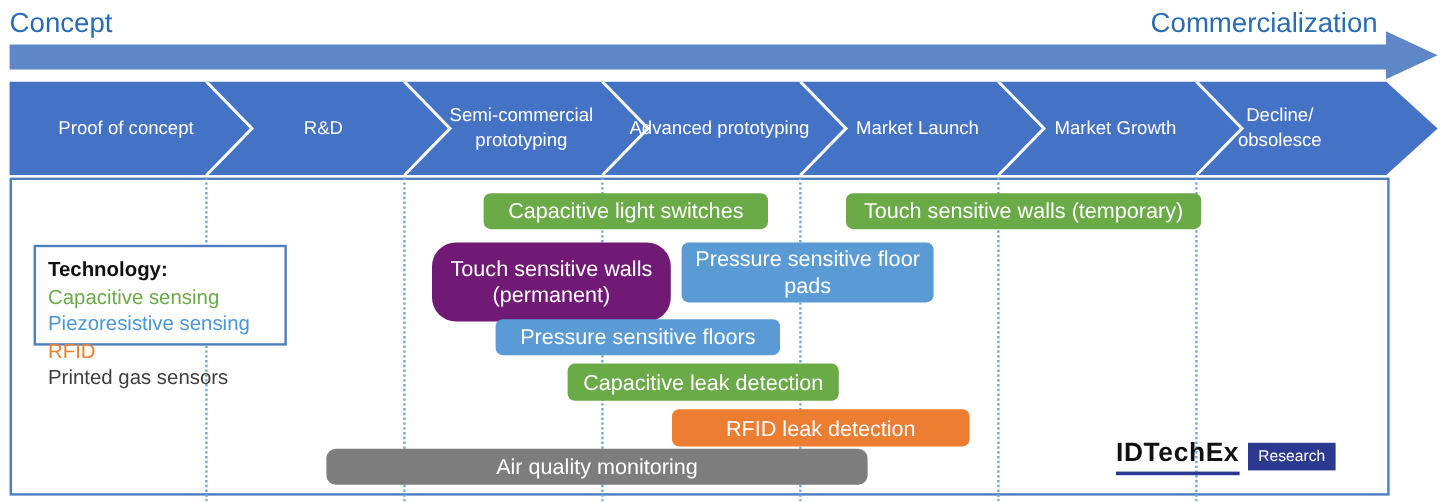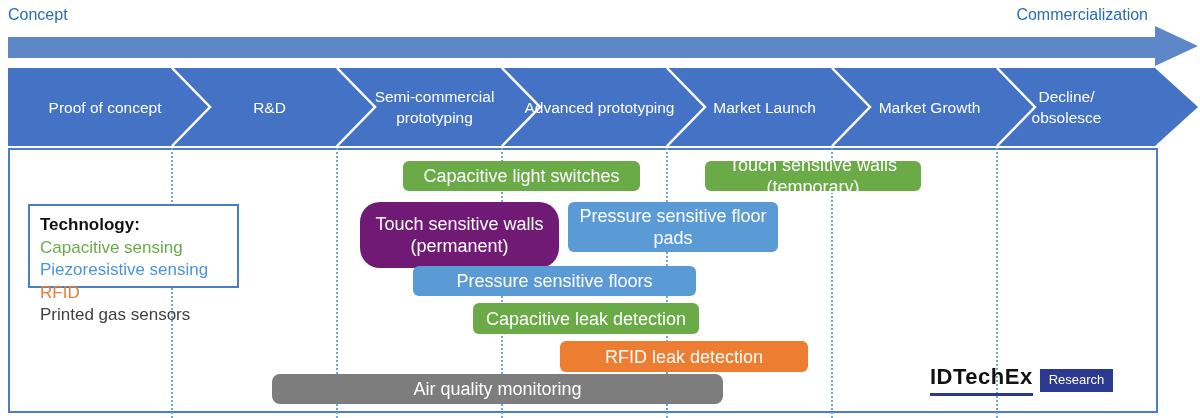--- a/index.html
+++ b/index.html
@@ -1,19 +1,19 @@
 <!DOCTYPE html>
 <html><head>
 <meta charset="utf-8">
 <style>
   html,body{margin:0;padding:0;background:#ffffff;}
   body{font-family:"Liberation Sans",sans-serif;}
   .canvas{position:relative;width:1200px;height:418px;background:#ffffff;overflow:hidden;}
 
-  .header-label{position:absolute;top:6px;font-size:16px;font-weight:400;}
+  .header-label{position:absolute;top:6px;font-size:23px;font-weight:400;}
   .header-left{left:8px;}
   .header-right{right:52px;}
 
   .top-arrow-svg{position:absolute;left:0;top:26px;width:1200px;height:40px;display:block;}
   .chevron-svg{position:absolute;left:0;top:68px;width:1200px;height:78px;display:block;}
 
   .stage-label{position:absolute;top:68px;height:78px;display:flex;align-items:center;justify-content:center;
     text-align:center;color:#ffffff;font-size:15.5px;line-height:21px;white-space:pre-line;z-index:3;}
 
   .main-box{position:absolute;left:8px;top:148px;width:1150px;height:265px;
@@ -78,24 +78,24 @@
 
   <div class="legend-box">
     <div class="legend-title">Technology:</div>
     <div style="color: rgb(106, 171, 71);">Capacitive sensing</div>
     <div style="color: rgb(74, 150, 217);">Piezoresistive sensing</div>
     <div style="color: rgb(237, 125, 49);">RFID</div>
     <div style="color: rgb(63, 63, 63);">Printed gas sensors</div>
   </div>
 
   <div class="bar" style="left: 403px; top: 161px; width: 237px; height: 30px; background-color: rgb(106, 171, 71);">Capacitive light switches</div>
-  <div class="bar" style="left: 705px; top: 161px; width: 216px; height: 30px; background-color: rgb(106, 171, 71);">Touch sensitive walls (temporary)</div>
+  <div class="bar" style="left: 705px; top: 161px; width: 296px; height: 30px; background-color: rgb(106, 171, 71);">Touch sensitive walls (temporary)</div>
   <div class="bar" style="left: 360px; top: 202px; width: 199px; height: 66px; background-color: #701a75; border-radius: 20px;">Touch sensitive walls (permanent)</div>
   <div class="bar" style="left: 568px; top: 202px; width: 210px; height: 50px; background-color: rgb(91, 155, 213);">Pressure sensitive floor pads</div>
-  <div class="bar" style="left: 413px; top: 266px; width: 283px; height: 30px; background-color: rgb(91, 155, 213);">Pressure sensitive floors</div>
+  <div class="bar" style="left: 413px; top: 266px; width: 237px; height: 30px; background-color: rgb(91, 155, 213);">Pressure sensitive floors</div>
   <div class="bar" style="left: 473px; top: 303px; width: 226px; height: 31px; background-color: rgb(106, 171, 71);">Capacitive leak detection</div>
   <div class="bar" style="left: 560px; top: 341px; width: 248px; height: 31px; background-color: rgb(237, 125, 49);">RFID leak detection</div>
   <div class="bar" style="left: 272px; top: 374px; width: 451px; height: 30px; border-radius: 8px; background-color: rgb(125, 125, 125);">Air quality monitoring</div>
 
   <div class="logo">
     <span class="logo-brand" style="border-color: rgb(43, 57, 144);">IDTechEx</span>
     <span class="logo-division" style="background-color: rgb(43, 57, 144);">Research</span>
   </div>
 
 </div>

